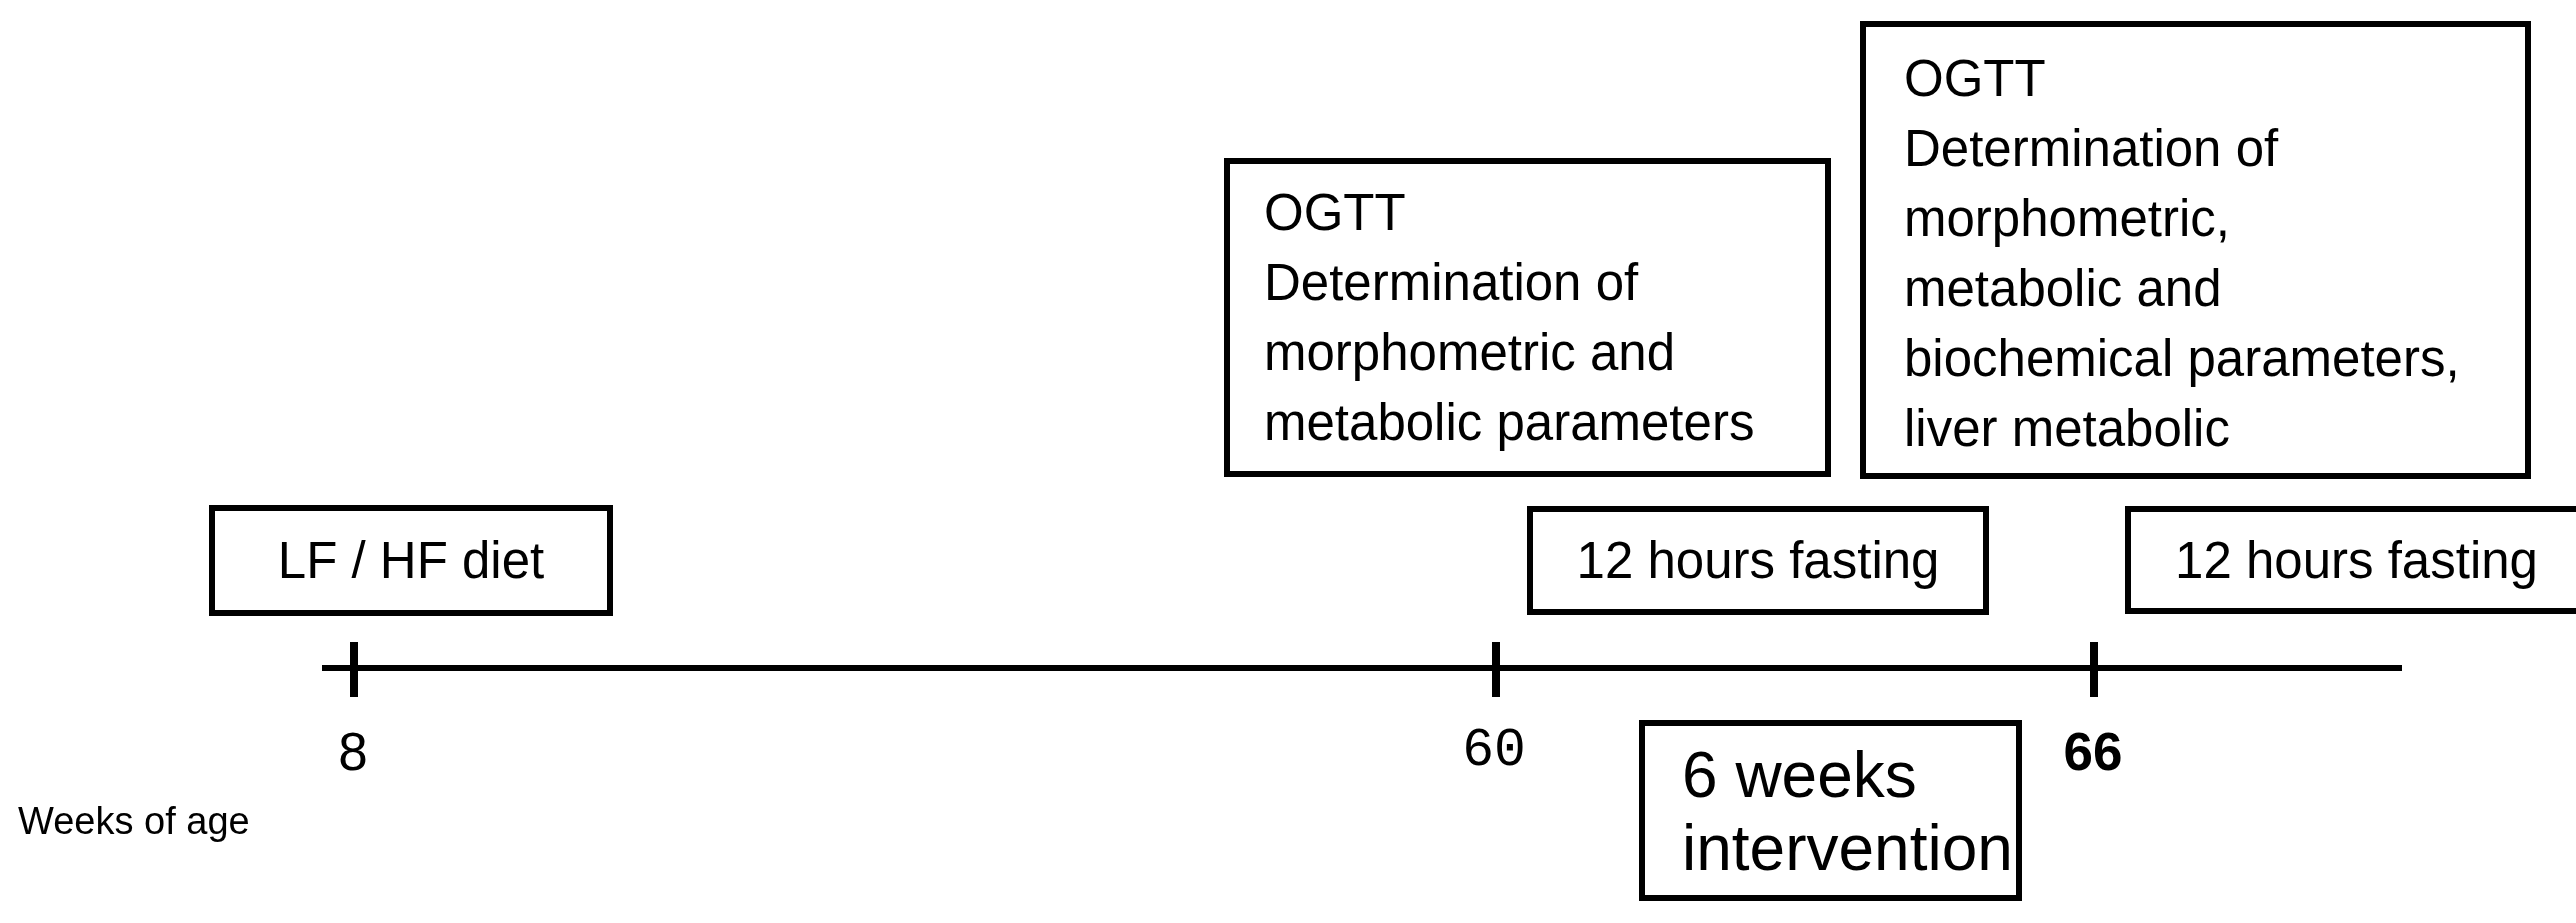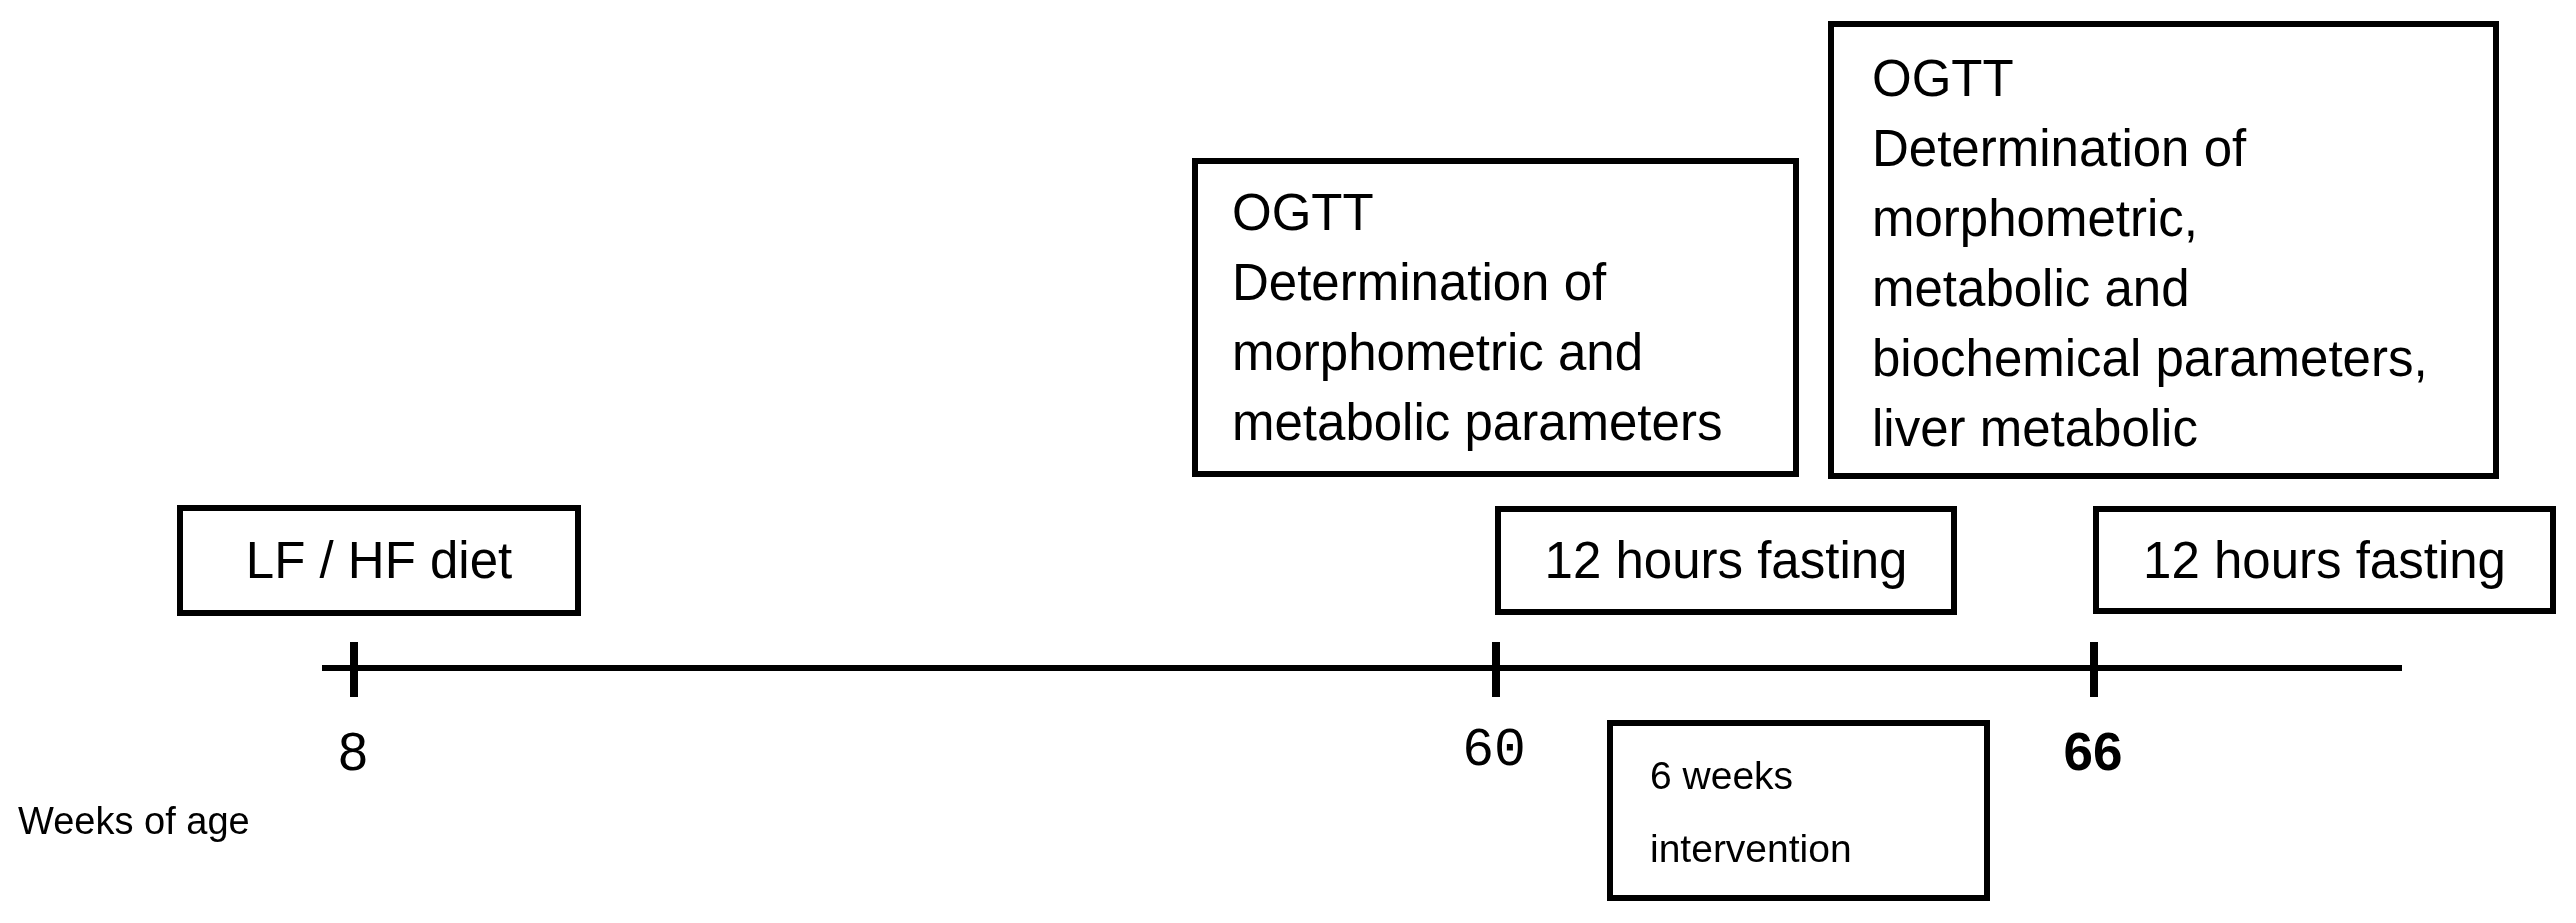--- a/index.html
+++ b/index.html
@@ -14,20 +14,21 @@
     position: relative;
     width: 2576px;
     height: 923px;
     background: #ffffff;
     overflow: hidden;
   }
   .box {
     position: absolute;
     border: 6.6px solid #000000;
     background: #ffffff;
+    margin-left: 32px;
   }
   .multiline {
     font-size: 51px;
     line-height: 70px;
     white-space: nowrap;
   }
   .multiline .line { display: block; }
   .centered {
     display: flex;
     align-items: center;
@@ -59,21 +60,21 @@
   }
   .fasting-66 {
     left: 2093px; top: 506px;
     width: 463px; height: 108px;
   }
   
   .intervention {
     left: 1607px; top: 720px;
     width: 383px; height: 181px;
     padding: 13px 6.6px 0 37px;
-    font-size: 39px;
+    font-size: 64px;
     line-height: 73px;
   }
   
   .timeline-line {
     position: absolute;
     left: 322px; top: 665px;
     width: 2080px; height: 6px;
     background: #000000;
   }
   .tick {

